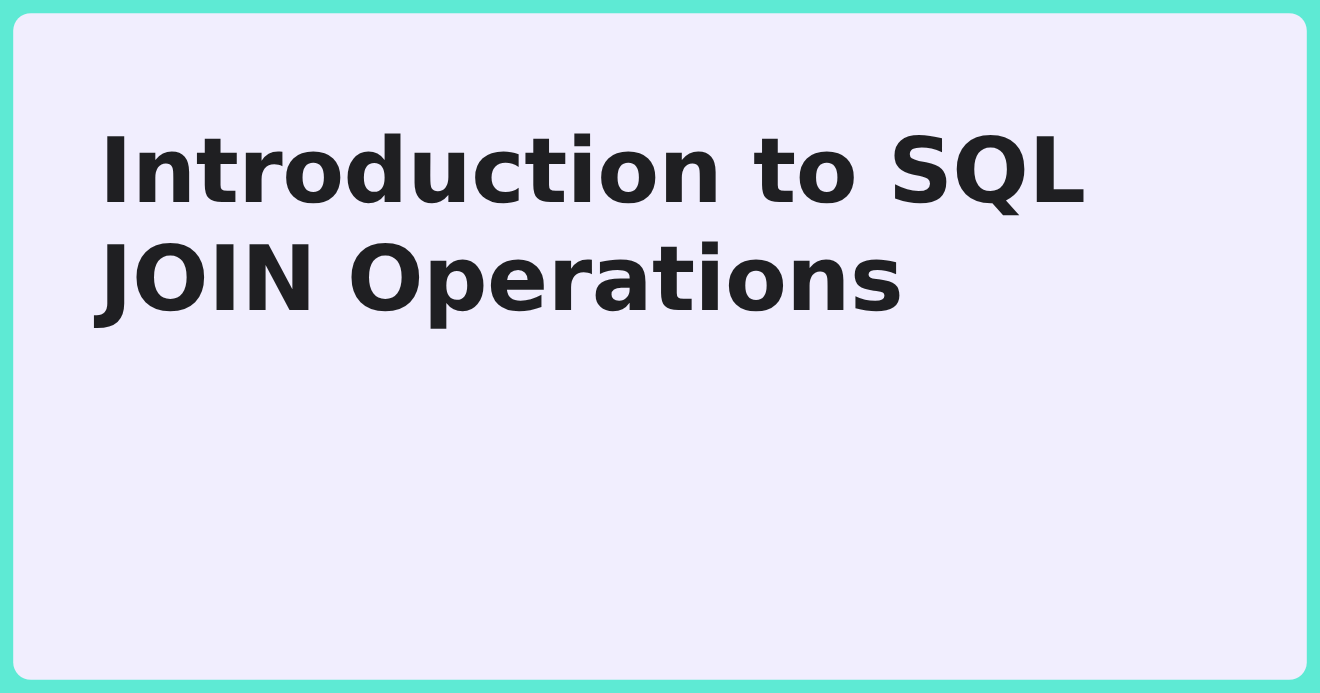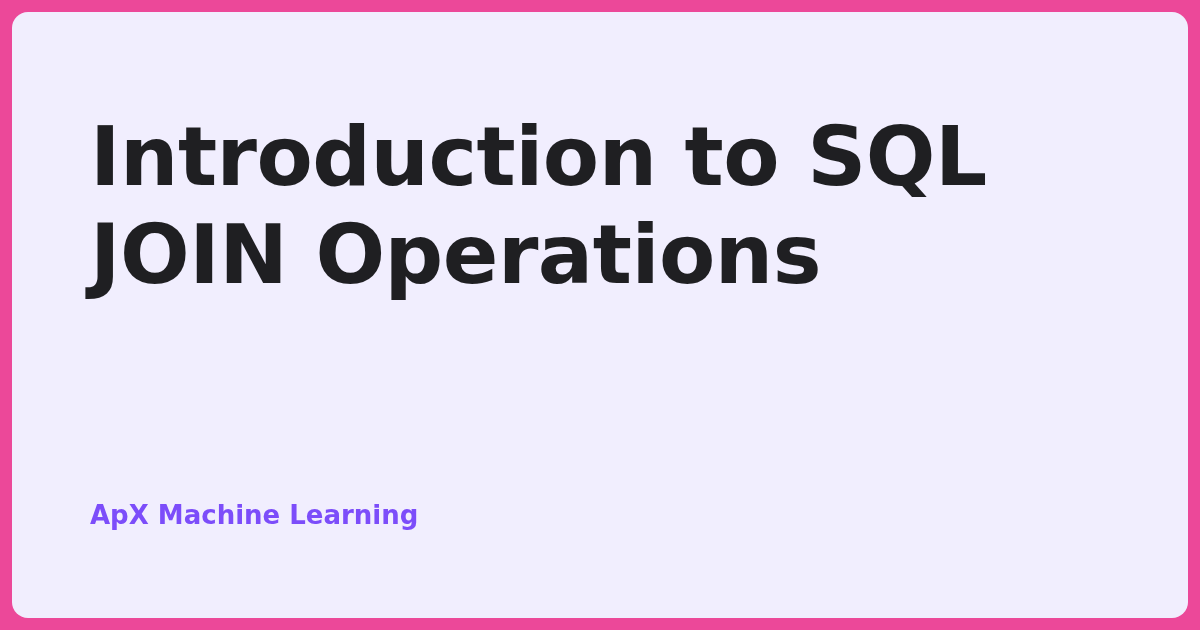--- a/index.html
+++ b/index.html
@@ -14,21 +14,21 @@
     font-family: "DejaVu Sans", sans-serif;
     background: #7c4dfa;
   }
 
   
   .og-card {
     position: relative;
     box-sizing: border-box;
     width: 1200px;
     height: 630px;
-    background: #ec4899;
+    background: #5eead4;
     padding: 12px;
   }
 
   
   .card-surface {
     position: relative;
     box-sizing: border-box;
     width: 100%;
     height: 100%;
     background: #f1eefe;
@@ -71,18 +71,15 @@
   }
 </style>
 </head>
 <body>
 
 <div class="og-card">
   <div class="card-surface">
 
     <h1 class="card-title">Introduction to SQL JOIN Operations</h1>
 
-    <div class="card-footer">
-      <p class="brand-name">ApX Machine Learning</p>
-    </div>
 
   </div>
 </div>
 
 </body></html>

